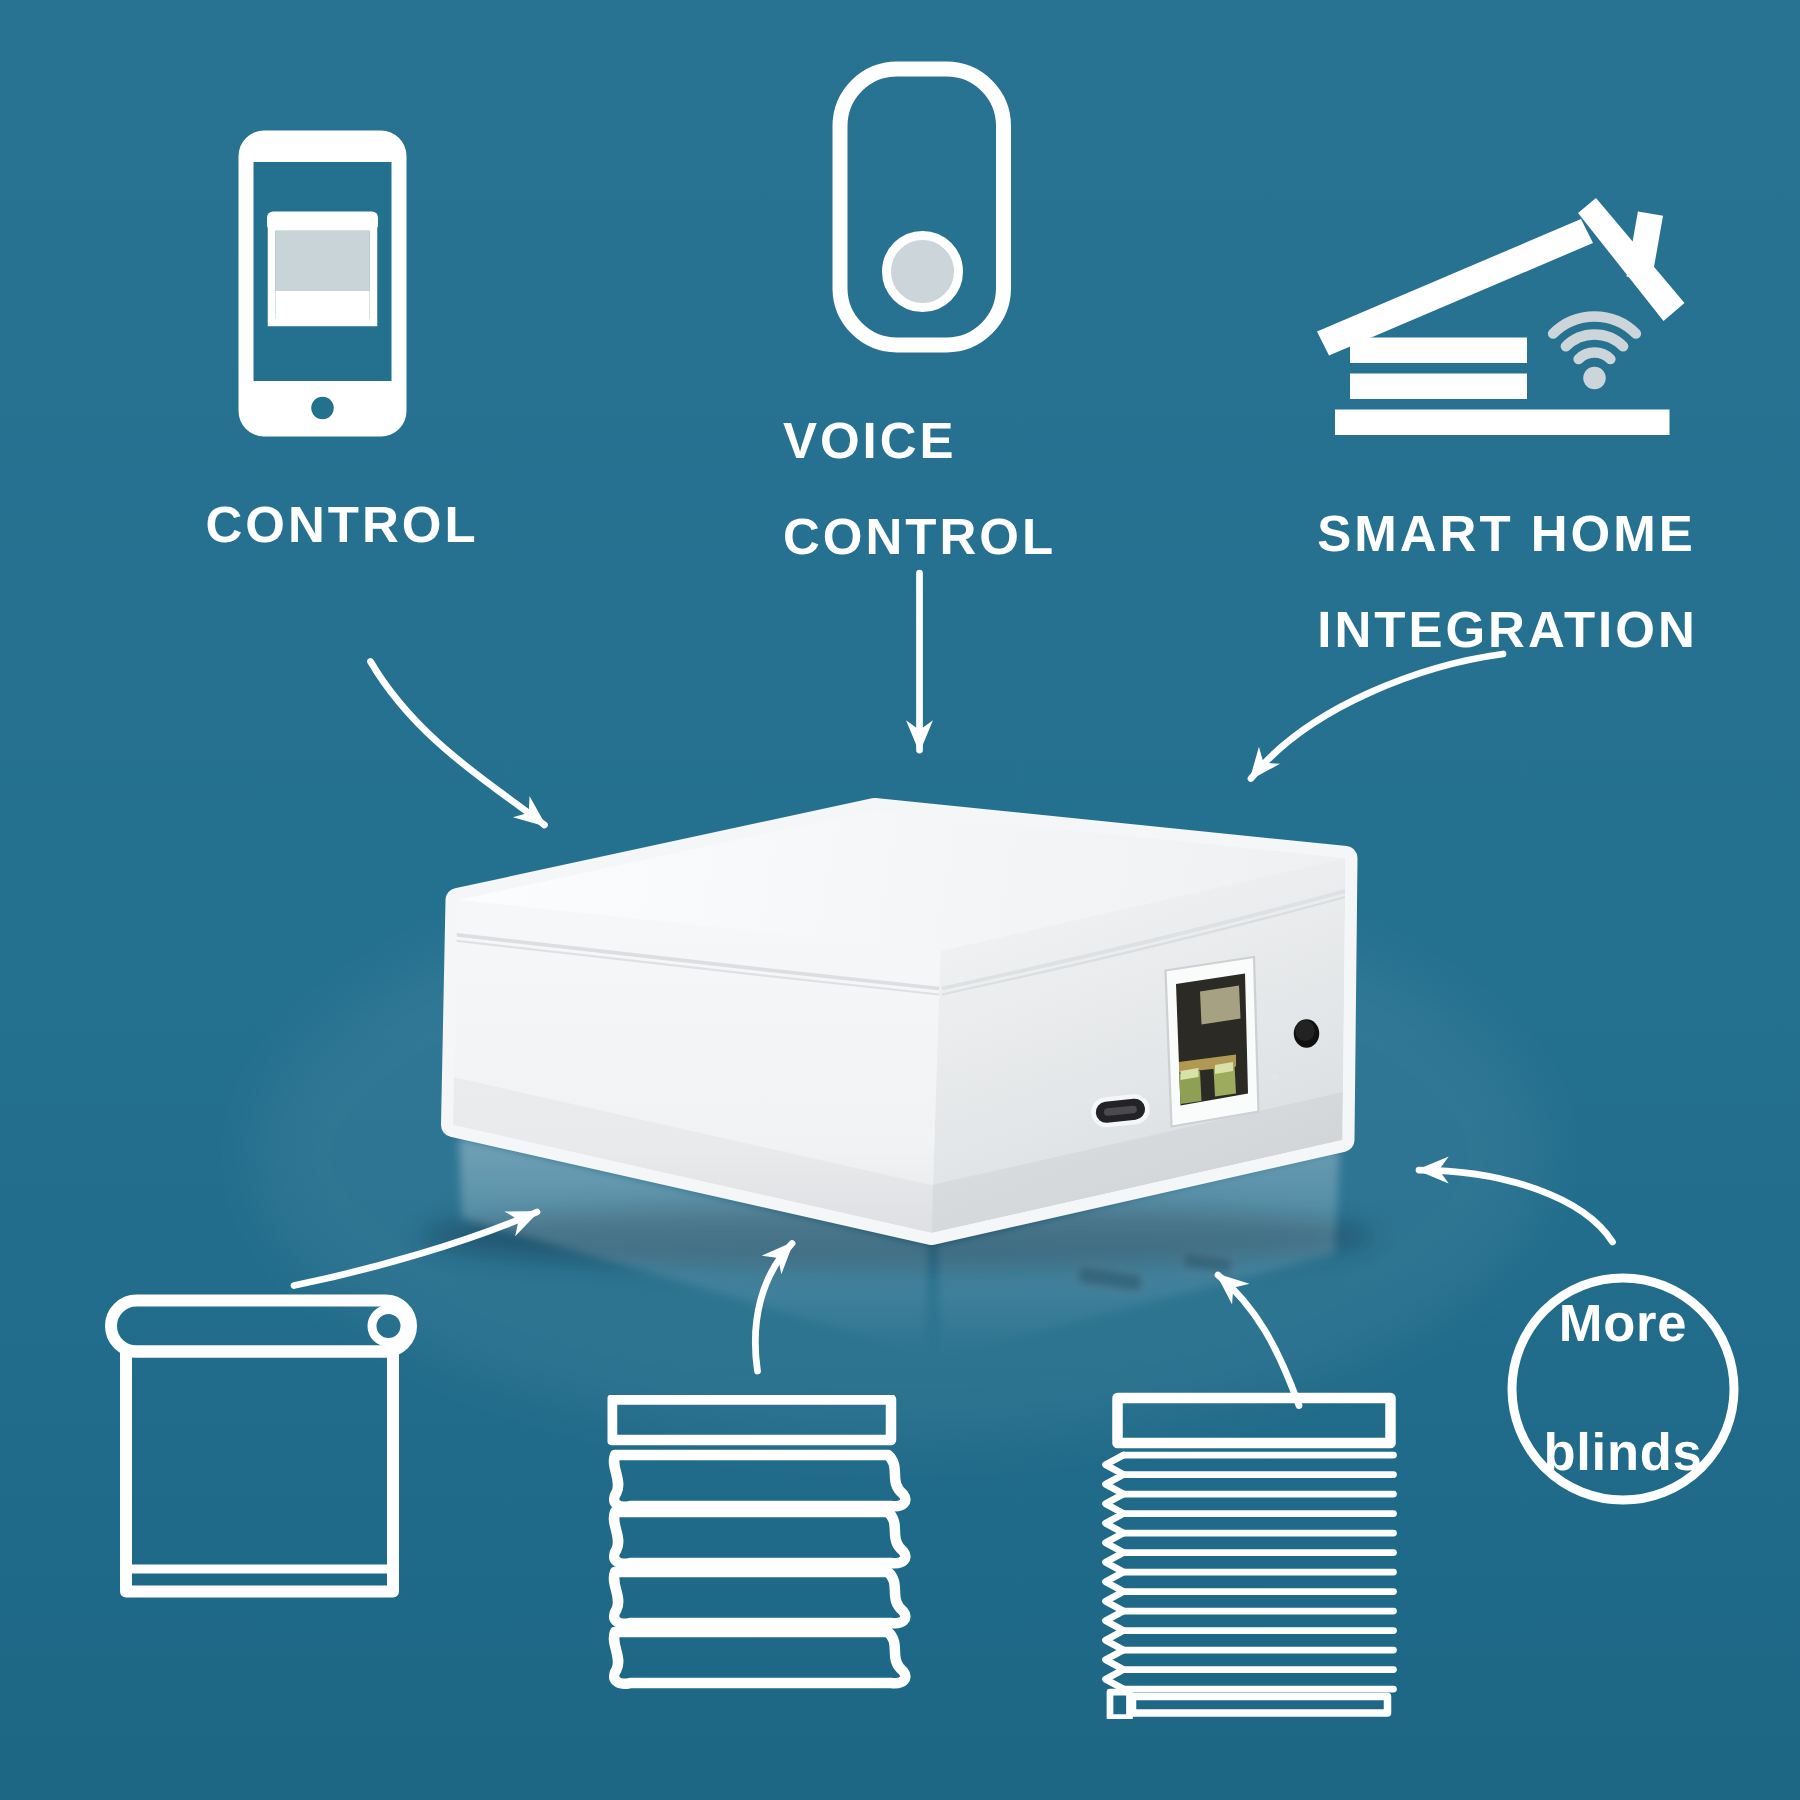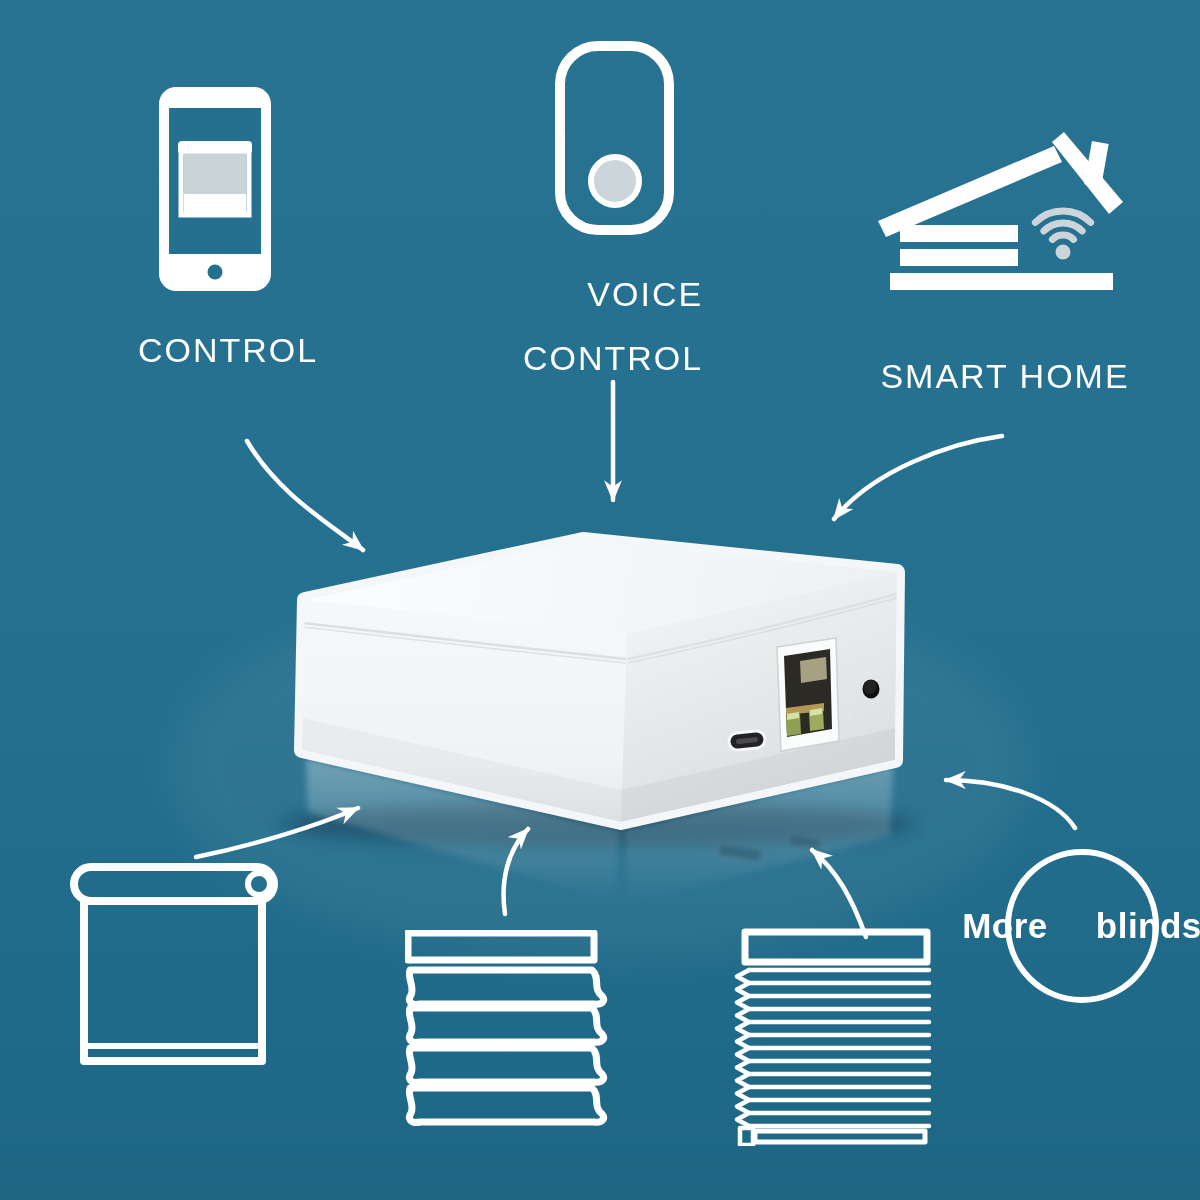--- a/index.html
+++ b/index.html
@@ -8,36 +8,36 @@
     width:1200px;height:1200px;
     overflow:hidden;
     background:linear-gradient(180deg,#287292 0%,#24708f 55%,#1d6785 100%);
     font-family:"Liberation Sans",sans-serif;
   }
   .scene{position:absolute;left:0;top:0;width:1200px;height:1200px;}
   .icon-svg{position:absolute;}
   .feature-label{
     position:absolute;
     transform:translateX(-50%);
-    text-align:right;
+    text-align:left;
     color:#ffffff;
-    font-weight:400;
+    font-weight:700;
     font-size:34px;
     line-height:64px;
     letter-spacing:2px;
     white-space:nowrap;
   }
   .badge{
     position:absolute;
     left:1005px;top:849px;
     width:154px;height:154px;
     border:6px solid #ffffff;
     border-radius:50%;
     box-sizing:border-box;
-    display:flex;flex-direction:row;
+    display:flex;flex-direction:column;
     align-items:center;justify-content:center;
     color:#ffffff;font-weight:700;
     font-size:35px;line-height:38px;letter-spacing:.5px;gap:48px;
   }
 </style>
 </head>
 <body>
 
 <div class="canvas">
 
@@ -219,22 +219,23 @@
 
   <div class="feature-label" style="left:228px;top:318px">
     <div>CONTROL</div>
   </div>
 
   <div class="feature-label" style="left:613px;top:262px">
     <div>VOICE</div>
     <div>CONTROL</div>
   </div>
 
-  <div class="feature-label" style="left:1005px;top:344px">
+  <div class="feature-label" style="left:1005px;top:324px">
     <div>SMART HOME</div>
+    <div>INTEGRATION</div>
   </div>
 
   <div class="badge">
     <span>More</span>
     <span>blinds</span>
   </div>
 
 </div>
 
 </body></html>

